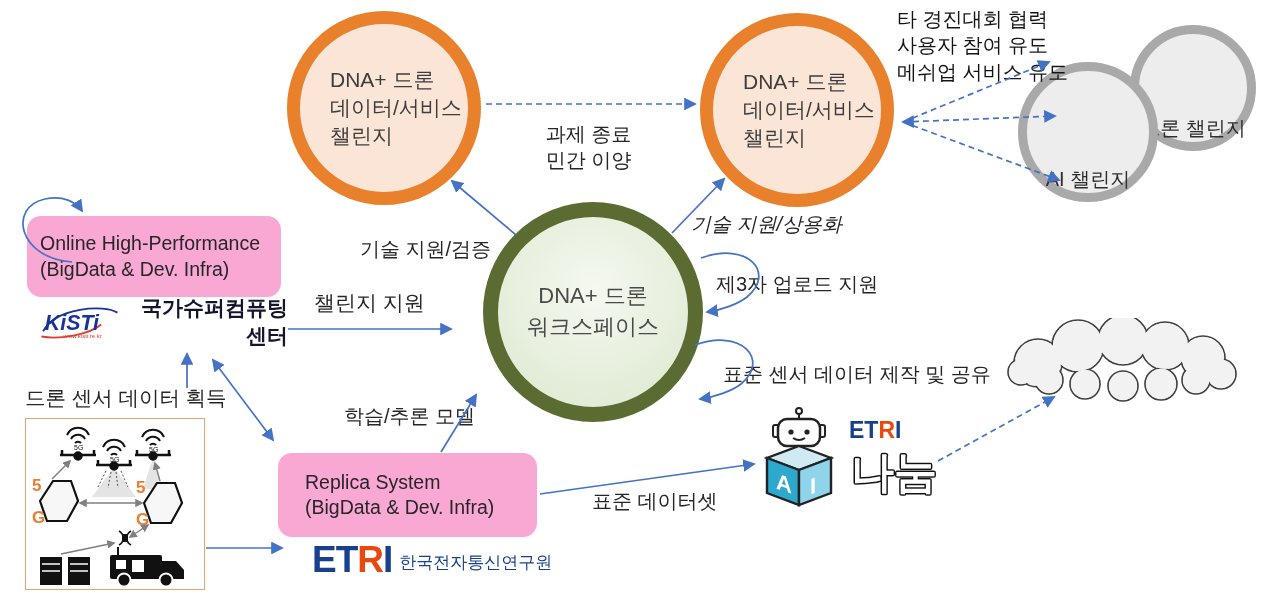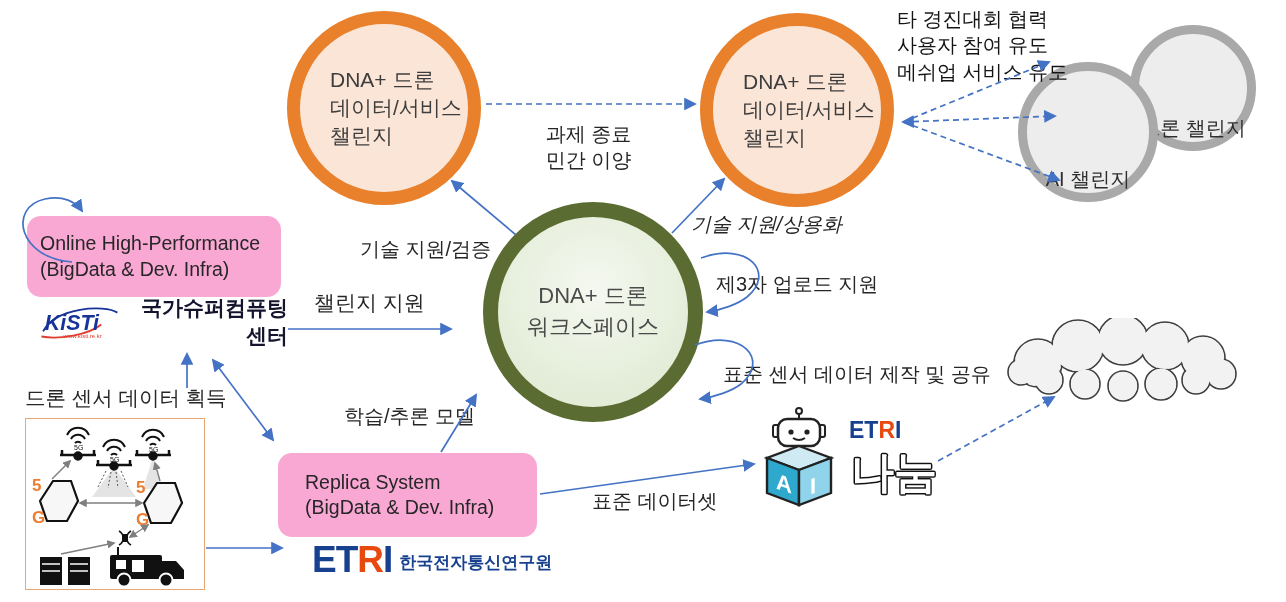--- a/index.html
+++ b/index.html
@@ -18,21 +18,21 @@
   .green .ctext{font-size:22px;line-height:1.4;color:#4a4a4a;}
   .graycircle{position:absolute;border-radius:50%;box-sizing:border-box;border:9px solid #A9A9A9;background:#EDEDED;
               display:flex;align-items:flex-end;justify-content:center;font-size:20px;color:#2e2e2e;}
   
   .graybox{position:absolute;background:#f9a8d4;border-radius:14px;box-sizing:border-box;
            display:flex;align-items:center;font-size:19.5px;line-height:1.3;color:#262626;padding-left:13px;}
   
   .etri-big{position:absolute;display:flex;align-items:center;}
   .etri-word{font-weight:800;font-size:37px;letter-spacing:-1px;line-height:1;}
   .etri-blue{color:#17418F;} .etri-orange{color:#E8490F;}
-  .etri-label{font-weight:700;font-size:17px;color:#17418F;margin-left:7px;margin-top:6px;}
+  .etri-label{font-weight:400;font-size:17px;color:#17418F;margin-left:7px;margin-top:6px;}
   .nanum-word{font-weight:800;font-size:23px;letter-spacing:0;line-height:1;}
   .coop{font-size:20px;line-height:1.32;color:#141414;}
   svg{display:block;}
   .arrowlayer{position:absolute;left:0;top:0;pointer-events:none;}
   text{font-family:"Liberation Sans","DejaVu Sans",sans-serif;}
 </style>
 </head>
 <body>
 
 <div id="stage">

